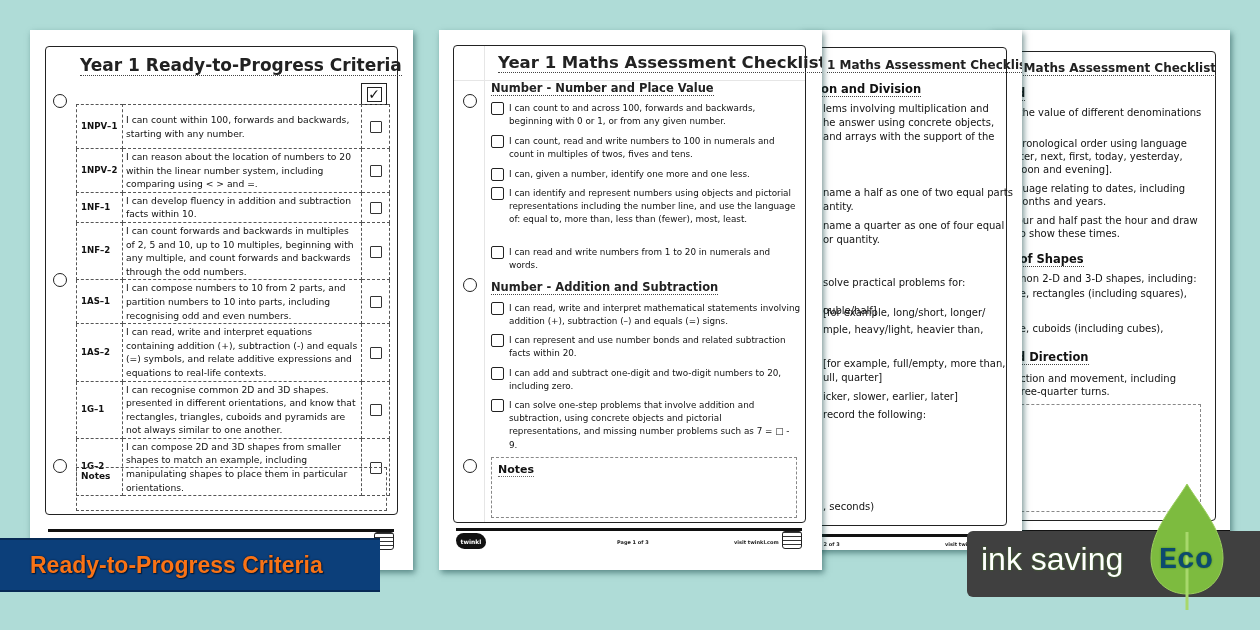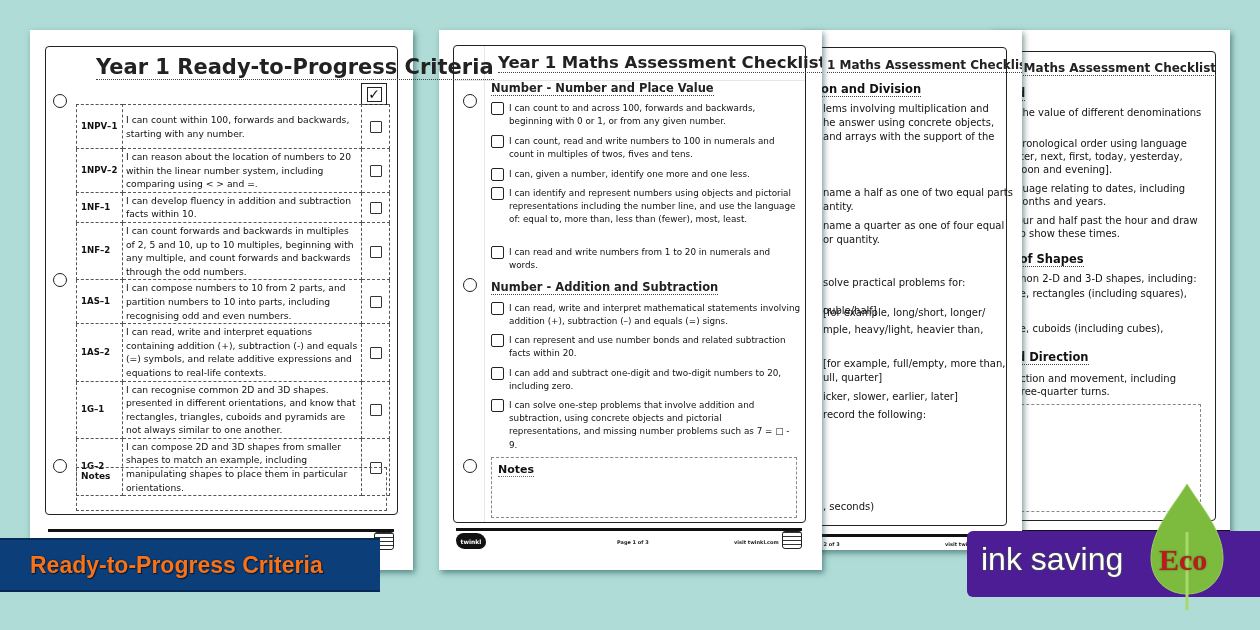--- a/index.html
+++ b/index.html
@@ -178,42 +178,42 @@
     color: #f97316;
     font-family: "Liberation Sans", sans-serif;
     font-weight: bold;
     font-size: 23px;
     text-shadow: 0 0 2px #041a38, 1px 1px 1px #041a38;
   }
   .eco-banner {
     position: absolute;
     left: 967px; top: 531px;
     width: 293px; height: 66px;
-    background: #4c1d95;
+    background: #404040;
     border-radius: 6px 0 0 6px;
     padding-left: 12px;
   }
   .eco-text {
     position: absolute;
     left: 14px; top: 10px;
     color: #fff;
     font-family: "Liberation Sans", sans-serif;
     font-size: 32px;
     text-shadow: 0 0 2px #3e7a18;
   }
   .eco-leaf {
     position: absolute;
     left: 1147px; top: 482px;
     width: 80px; height: 130px;
   }
   .eco-word {
     position: absolute;
     left: 1159px; top: 543px;
-    color: #b91c1c;
-    font-family: Liberation Serif, serif;
+    color: #0c4a6e;
+    font-family: Liberation Mono, monospace;
     font-weight: bold;
     font-size: 30px;
     text-shadow: 0 0 2px #3e7a18;
   }
 </style>
 </head>
 <body>
 
 <div class="sheet" style="left:990px; top:30px; width:240px; height:520px;">
   <div class="fold-shadow" style="left:0;"></div>
@@ -337,21 +337,21 @@
   <div class="footer-rule" style="left:17px; top:498px; width:346px;"></div>
   <div class="twinkl-logo" style="left:17px; top:503px;">twinkl</div>
   <div class="page-num" style="left:178px; top:509px;">Page 1 of 3</div>
   <div class="page-num" style="left:295px; top:509px;">visit twinkl.com</div>
   <div class="badge-logo" style="left:343px; top:501px;"></div>
 </div>
 
 <div class="sheet" style="left:30px; top:30px; width:383px; height:540px;">
 </div>
 <div class="frame" style="left:45px; top:46px; width:353px; height:469px;"></div>
-<div class="title" style="left:96px; top:55px; font-size:21px;">Year 1 Ready-to-Progress Criteria</div>
+<div class="title" style="left:80px; top:55px; font-size:17px;">Year 1 Ready-to-Progress Criteria</div>
 
 <div class="punch" style="left:53px; top:94px;"></div>
 <div class="punch" style="left:53px; top:273px;"></div>
 <div class="punch" style="left:53px; top:459px;"></div>
 
 <div class="header-tick">
   <div class="tickbox">✓</div>
 </div>
 
 <table class="rtp-table" style="left:76px;">

